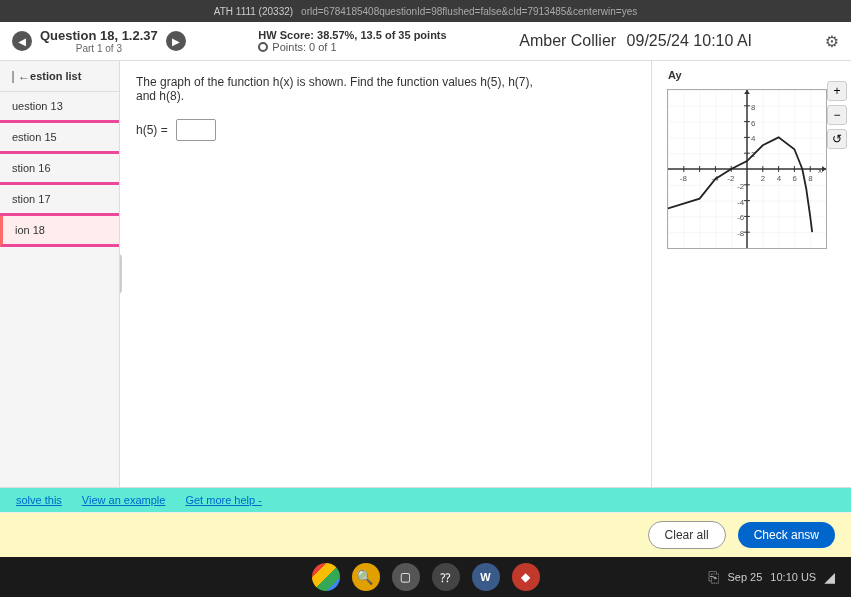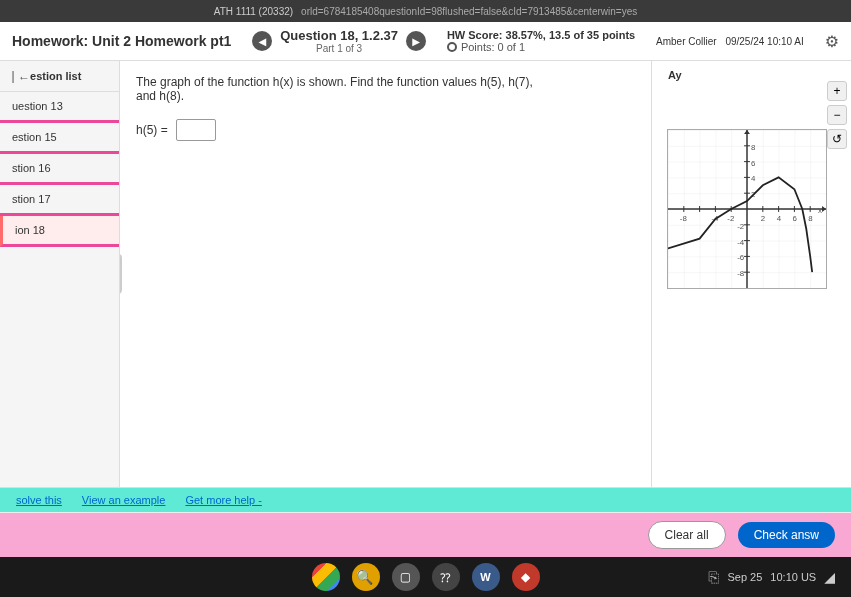--- a/index.html
+++ b/index.html
@@ -102,21 +102,21 @@
 
     .points-circle {
       width: 10px;
       height: 10px;
       border: 2px solid #555;
       border-radius: 50%;
       display: inline-block;
     }
 
     .user-info {
-      font-size: 10px;
+      font-size: 16px;
       color: #333;
       text-align: right;
     }
 
     .settings-icon {
       font-size: 16px;
       color: #555;
       cursor: pointer;
     }
 
@@ -279,21 +279,21 @@
       text-decoration: underline;
     }
 
     
     .action-area {
       display: flex;
       align-items: center;
       justify-content: flex-end;
       gap: 12px;
       padding: 8px 16px;
-      background: #f9a8d4;
+      background: #fef9c3;
       border-top: 1px solid #eee;
     }
 
     .btn-clear {
       background: #fff;
       border: 1px solid #999;
       border-radius: 20px;
       padding: 6px 16px;
       font-size: 12px;
       cursor: pointer;
@@ -348,21 +348,20 @@
 <body>
 
 <div class="browser-bar">
   <span>ATH 1111 (20332)</span>
   <span style="margin-left:8px; color:#aaa;">orld=6784185408questionId=98flushed=false&amp;cId=7913485&amp;centerwin=yes</span>
 </div>
 
 <div class="main-content">
 
   <div class="top-header">
-    <div class="homework-title">Homework: Unit 2 Homework pt1</div>
 
     <div class="question-nav">
       <button class="nav-arrow">◀</button>
       <div class="question-info">
         <div class="q-title">Question 18, 1.2.37</div>
         <div class="q-part">Part 1 of 3</div>
       </div>
       <button class="nav-arrow">▶</button>
     </div>
 
@@ -411,21 +410,21 @@
       <div class="question-text">The graph of the function h(x) is shown. Find the function values h(5), h(7), and h(8).</div>
 
       <div class="input-row">
         <span class="input-label">h(5) =</span>
         <input class="answer-input" type="text" style="">
       </div>
 
       <button class="collapse-panel">〈</button>
     </div>
 
-    <div class="graph-panel" style="position:relative;gap:40px;">
+    <div class="graph-panel" style="position:relative;">
       <div style="font-size:11px;font-weight:bold;color:#333;align-self:flex-start;margin-left:8px;">Ay</div>
 
       <div class="graph-svg-container">
         <svg width="160" height="160" viewBox="-80 -80 160 160" style="background:white;border:1px solid #aaa;">
 
           <defs>
             <pattern id="grid" width="16" height="16" patternUnits="userSpaceOnUse">
               <path d="M 16 0 L 0 0 0 16" fill="none" stroke="#ddd" stroke-width="0.5"></path>
             </pattern>
           </defs>

